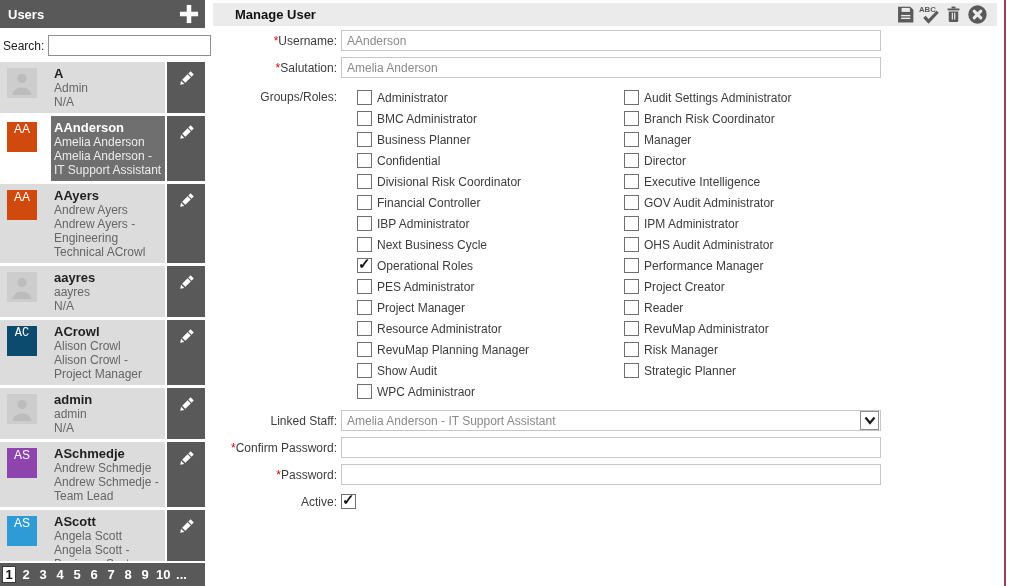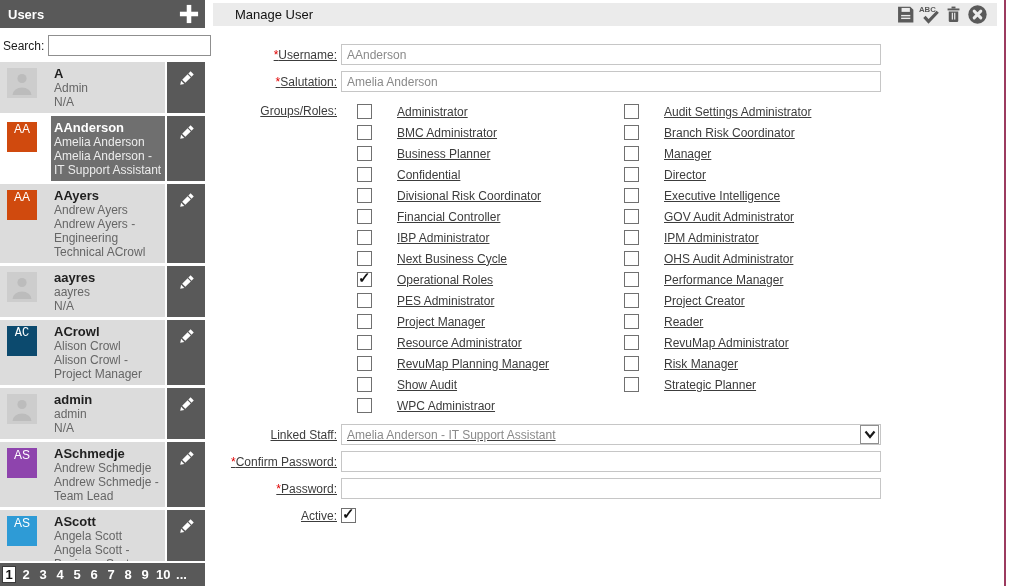--- a/index.html
+++ b/index.html
@@ -30,35 +30,35 @@
   .user-row.selected .u-sub{color:#ececec;}
   .edit-btn{flex:0 0 38px;background:#595959;border-left:2px solid #fff;display:flex;
             justify-content:center;align-items:flex-start;padding-top:7px;cursor:pointer;}
   .pagination{flex:0 0 23px;background:#595959;display:flex;align-items:center;gap:3px;padding:0 2px;margin-top:2px;}
   .page{min-width:14px;height:17px;display:flex;align-items:center;justify-content:center;
         color:#fff;font-weight:bold;font-size:13px;cursor:pointer;padding:0 1px;box-sizing:border-box;}
   .page.active{background:#fff;color:#111;border:1px solid #3a3a3a;}
   
   #main{position:absolute;left:213px;top:3px;width:784px;}
   .main-header{height:23px;background:#ebebeb;display:flex;align-items:center;padding:0 8px 0 22px;}
-  .main-title{flex:1;font-weight:normal;font-size:13px;color:#111;}
+  .main-title{flex:1;font-weight:bold;font-size:13px;color:#111;}
   .toolbar{display:flex;align-items:center;}
   .tool-btn{width:24px;height:22px;display:flex;align-items:center;justify-content:center;cursor:pointer;}
-  .form{padding-top:18px;text-decoration:underline;}
+  .form{padding-top:4px;}
   .frow{display:flex;align-items:center;margin-bottom:6px;}
   .frow.top{align-items:flex-start;}
   .flabel{flex:0 0 124px;width:124px;text-align:right;padding-right:4px;color:#3c3c3c;}
   .req{color:#e00000;}
   .fctrl{flex:0 0 540px;width:540px;}
   input.txt{width:100%;box-sizing:border-box;height:21px;border:1px solid #c6c6c6;outline:none;
             font-size:12px;color:#8a8a8a;padding:0 5px;font-family:"Liberation Sans",sans-serif;background:#fff;}
   .groups-cols{display:flex;padding-left:16px;}
   .gcol{display:flex;flex-direction:column;}
   .gcol.left{width:267px;flex:0 0 267px;}
-  .cb-row{display:flex;align-items:center;height:21px;gap:20px;}
+  .cb-row{display:flex;align-items:center;height:21px;}
   .cb{flex:0 0 13px;width:13px;height:13px;border:1px solid #707070;background:#fff;position:relative;
       margin-right:5px;cursor:pointer;}
   .cb-row.checked .cb::after{content:"\2713";position:absolute;left:0;top:-4px;font-size:15px;
       font-weight:bold;color:#111;}
   .cb-label{color:#3c3c3c;}
   .dd{display:flex;align-items:center;border:1px solid #c6c6c6;height:21px;box-sizing:border-box;background:#fff;cursor:pointer;}
   .dd-value{flex:1;color:#8a8a8a;padding:0 5px;}
   .dd-btn{flex:0 0 17px;width:17px;height:17px;border:1px solid #8f8f8f;margin-right:1px;display:flex;
           align-items:center;justify-content:center;background:#fff;}
   .active-row .cb{margin-right:0;}

